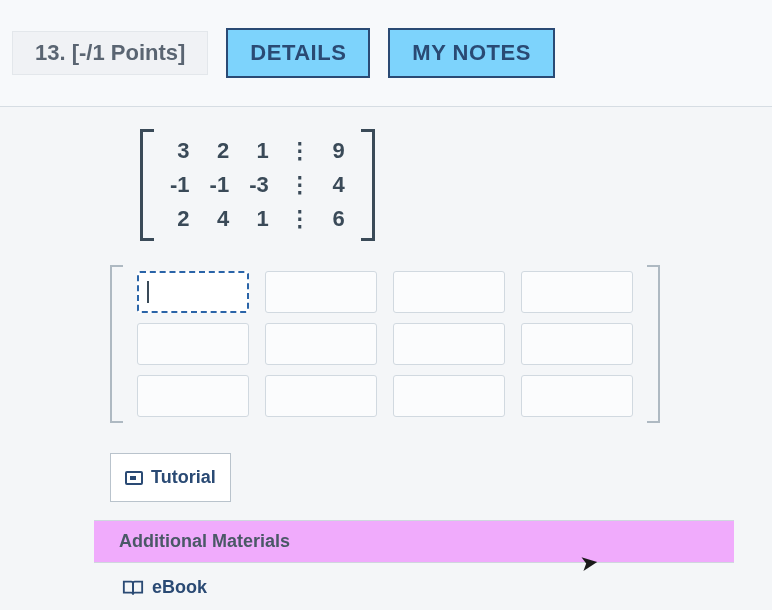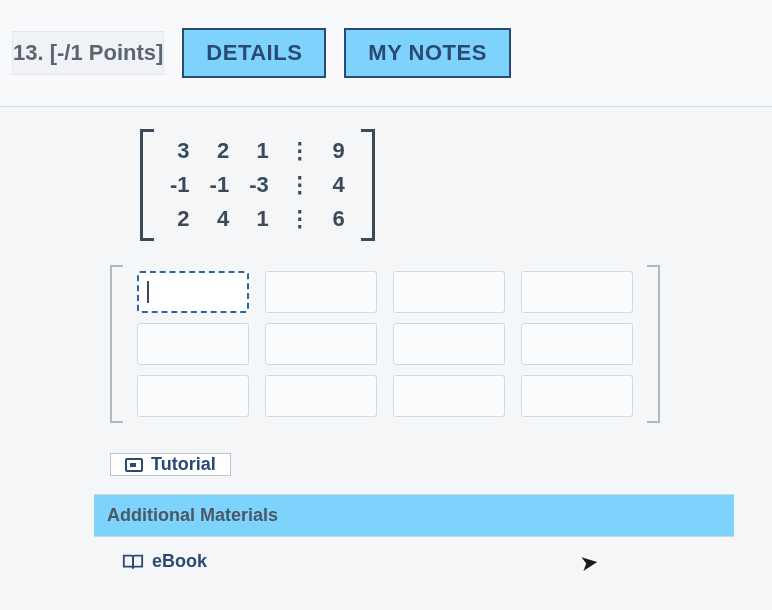--- a/index.html
+++ b/index.html
@@ -20,21 +20,21 @@
     gap: 18px;
     padding: 28px 0 28px 12px;
     border-bottom: 1px solid #d6dde3;
     background: #f7f9fb;
   }
   .q-label {
     font-size: 22px;
     font-weight: 700;
     color: #5a6572;
     background: #f0f2f5;
-    padding: 8px 0;
+    padding: 8px 22px;
     border: 1px solid #e3e7eb;
   }
   .btn {
     font-size: 22px;
     font-weight: 700;
     letter-spacing: 0.5px;
     color: #2a4a74;
     background: #7dd3fc;
     border: 2px solid #2a4a74;
     padding: 10px 22px;
@@ -118,44 +118,44 @@
     content:"";
     position:absolute; left:8px; top:8px; bottom:8px;
     width:2px; background:#3a4a58;
   }
 
   
   .tutorial-btn {
     display:inline-flex; align-items:center; gap:8px;
     border: 1px solid #b9c3cc;
     background: #ffffff;
-    padding: 0 14px;
+    padding: 13px 14px;
     font-size: 18px;
     color: #2a4a74;
     font-weight: 600;
     cursor: pointer;
     margin-bottom: 18px;
   }
   .tutorial-btn .ico {
     width:18px; height:14px;
     border:2px solid #2a4a74;
     border-radius:2px;
     position:relative;
   }
   .tutorial-btn .ico::after{
     content:""; position:absolute; left:3px; top:3px;
     width:6px; height:4px; background:#2a4a74;
   }
 
   
   .section-bar {
-    background: #7dd3fc;
+    background: #f0abfc;
     border-top: 1px solid #cfd7de;
     border-bottom: 1px solid #cfd7de;
-    padding: 10px 13px;
+    padding: 10px 25px;
     font-size: 18px;
     font-weight: 700;
     color: #4a5866;
     margin-left:-16px;
     width: 640px;
   }
   .ebook-link {
     display:inline-flex; align-items:center; gap:8px;
     padding: 14px 12px;
     font-size: 18px;

